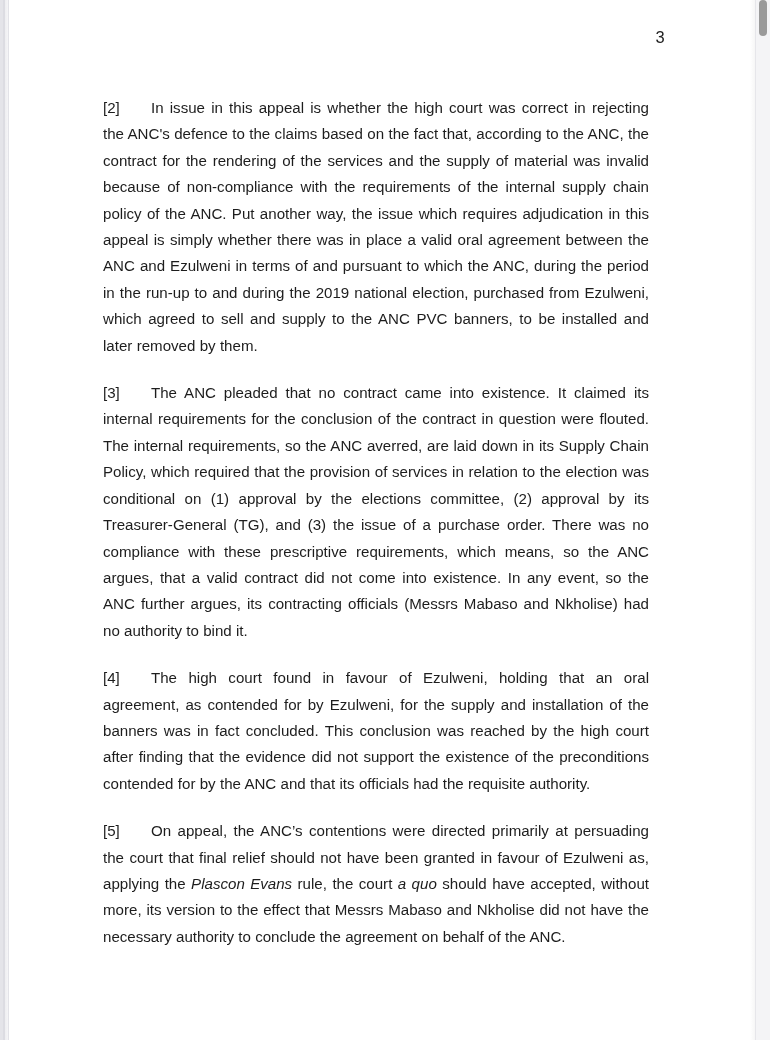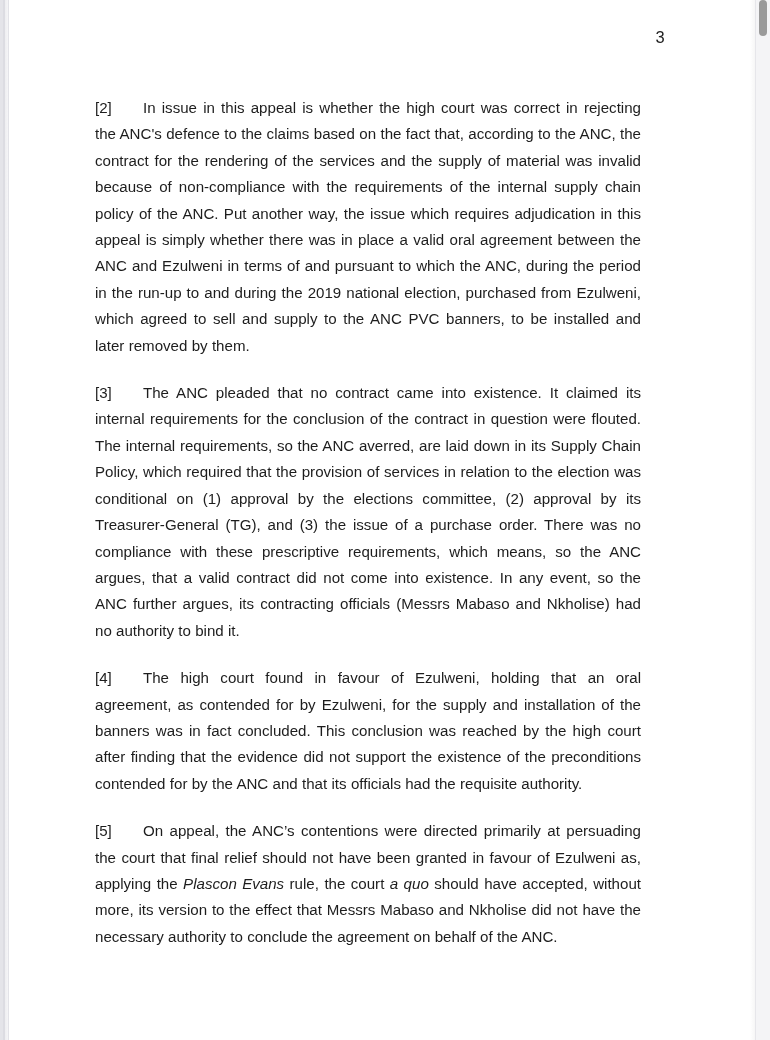--- a/index.html
+++ b/index.html
@@ -66,21 +66,21 @@
     top: 28px;
     font-size: 16.5px;
     color: #232323;
     font-family: "Liberation Sans", sans-serif;
     letter-spacing: 0.2px;
   }
 
   
   .content {
     position: absolute;
-    left: 86px;
+    left: 94px;
     top: 95px;
     width: 546px;
   }
 
   .para {
     font-size: 15.1px;
     line-height: 26.4px;
     color: #1d1d1d;
     text-align: justify;
     text-justify: inter-word;

